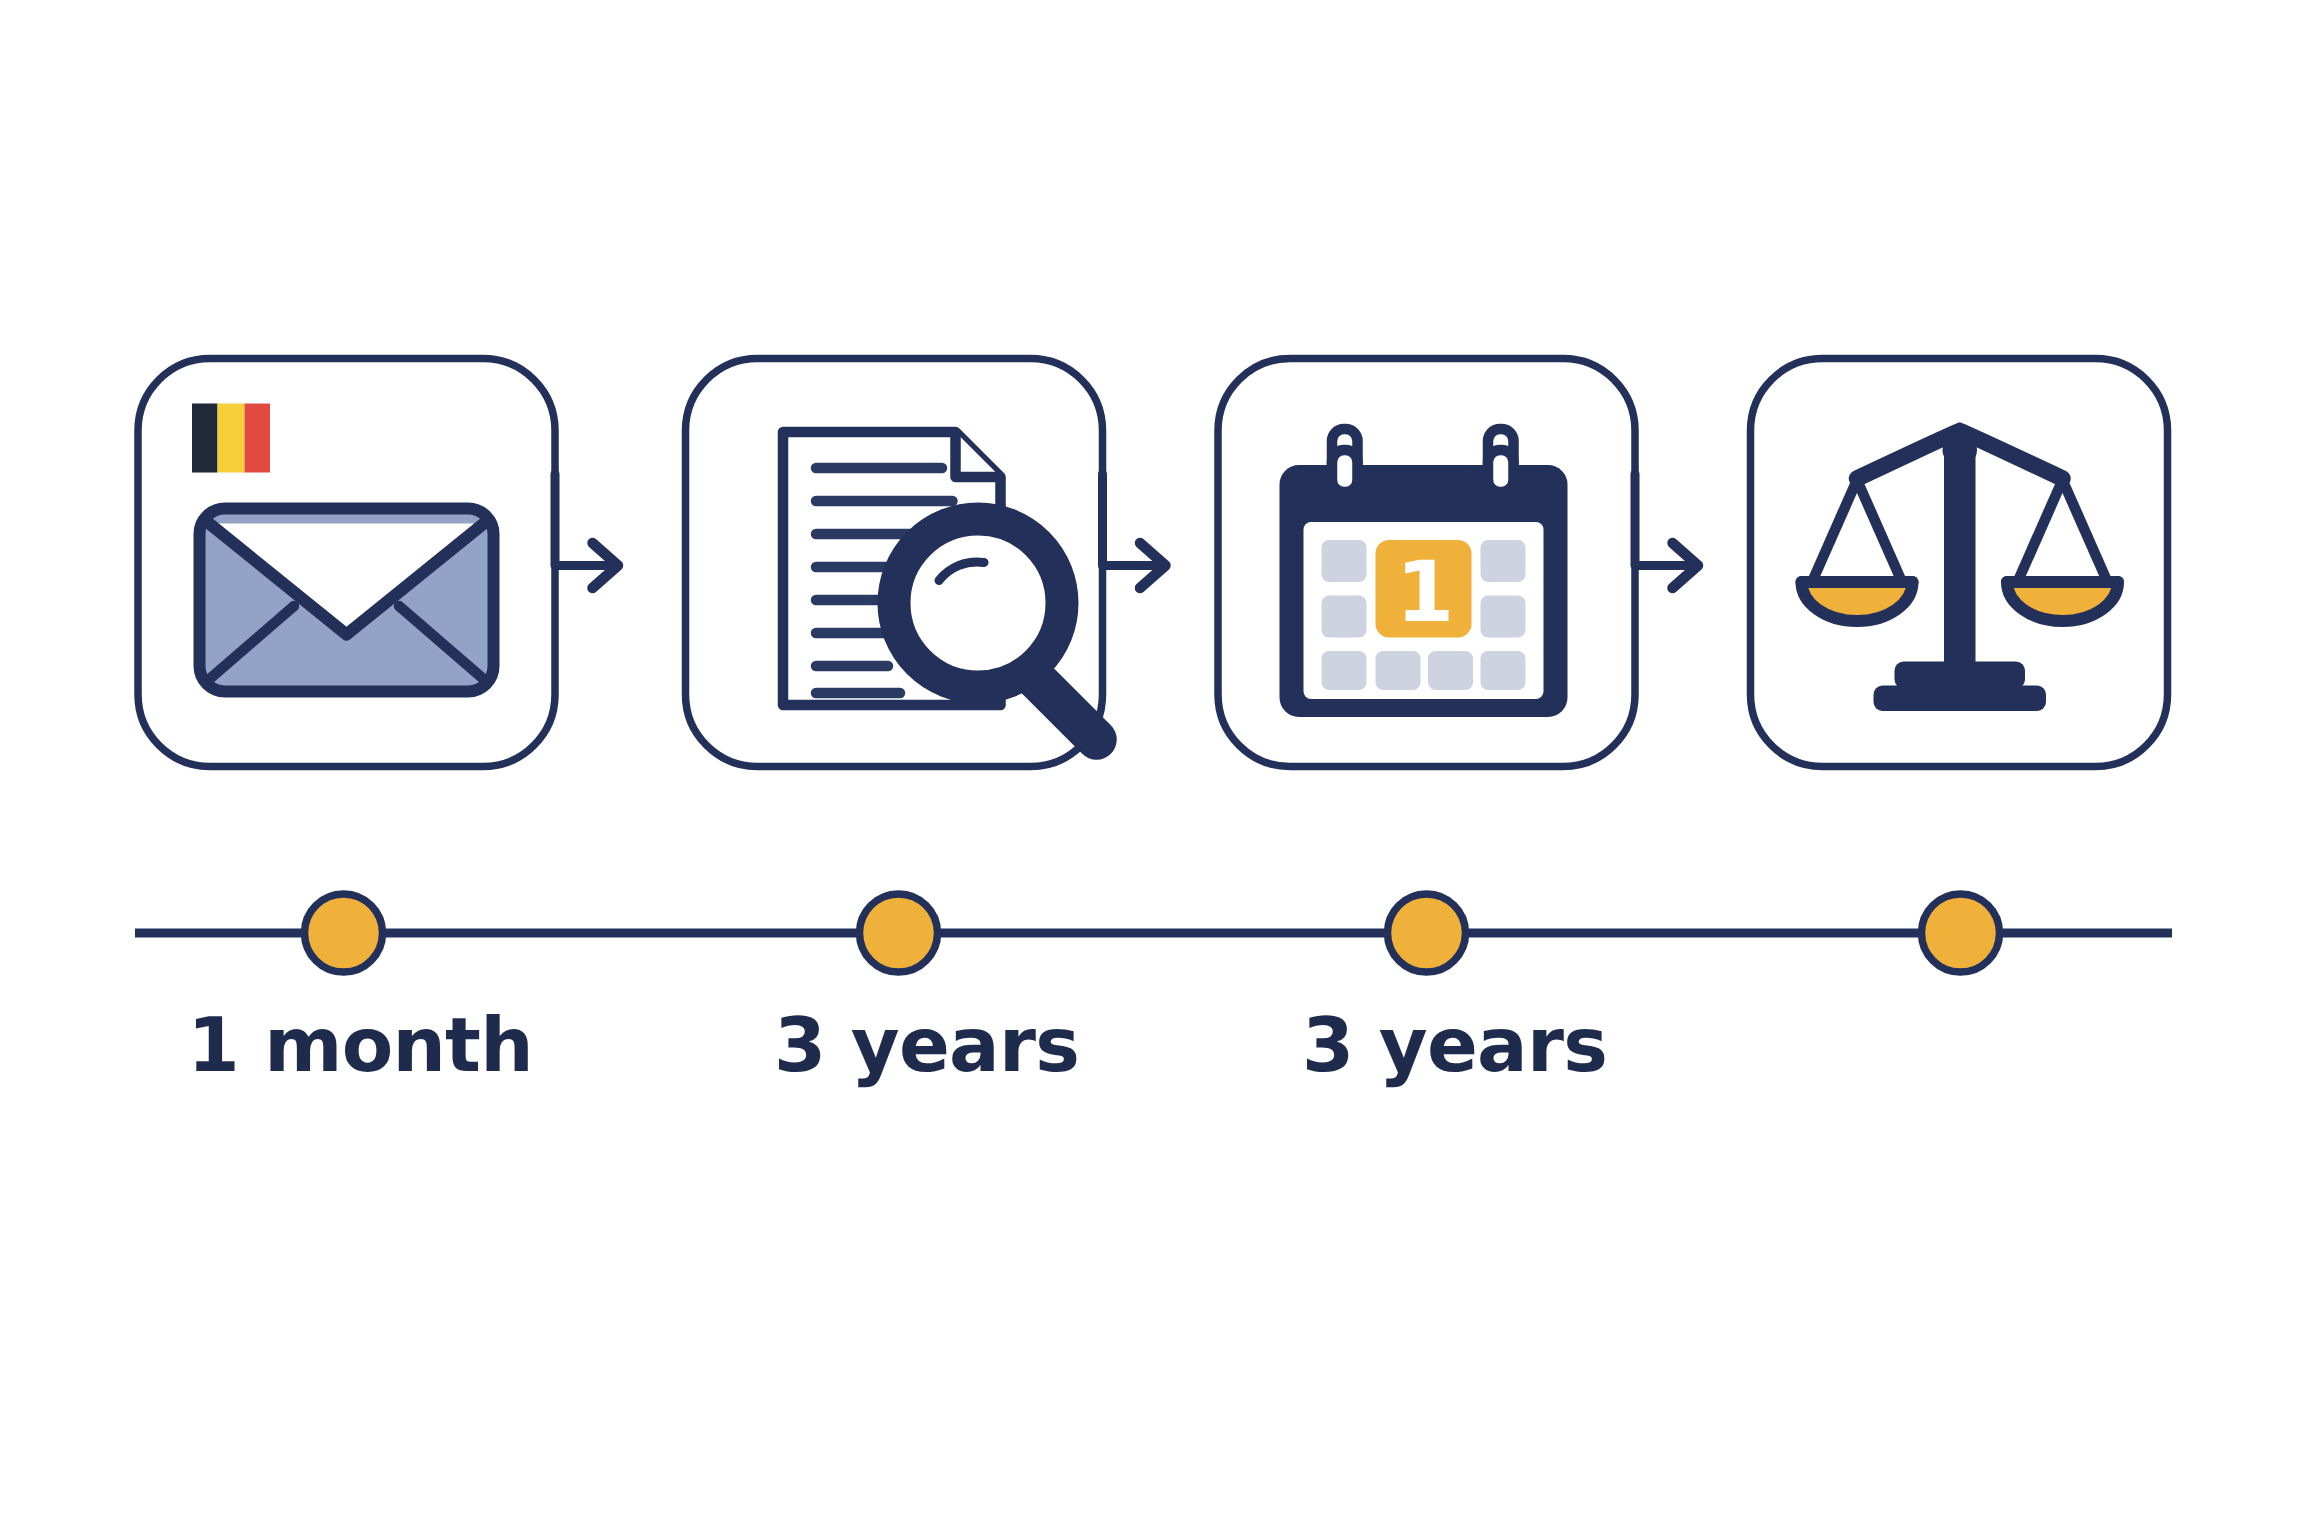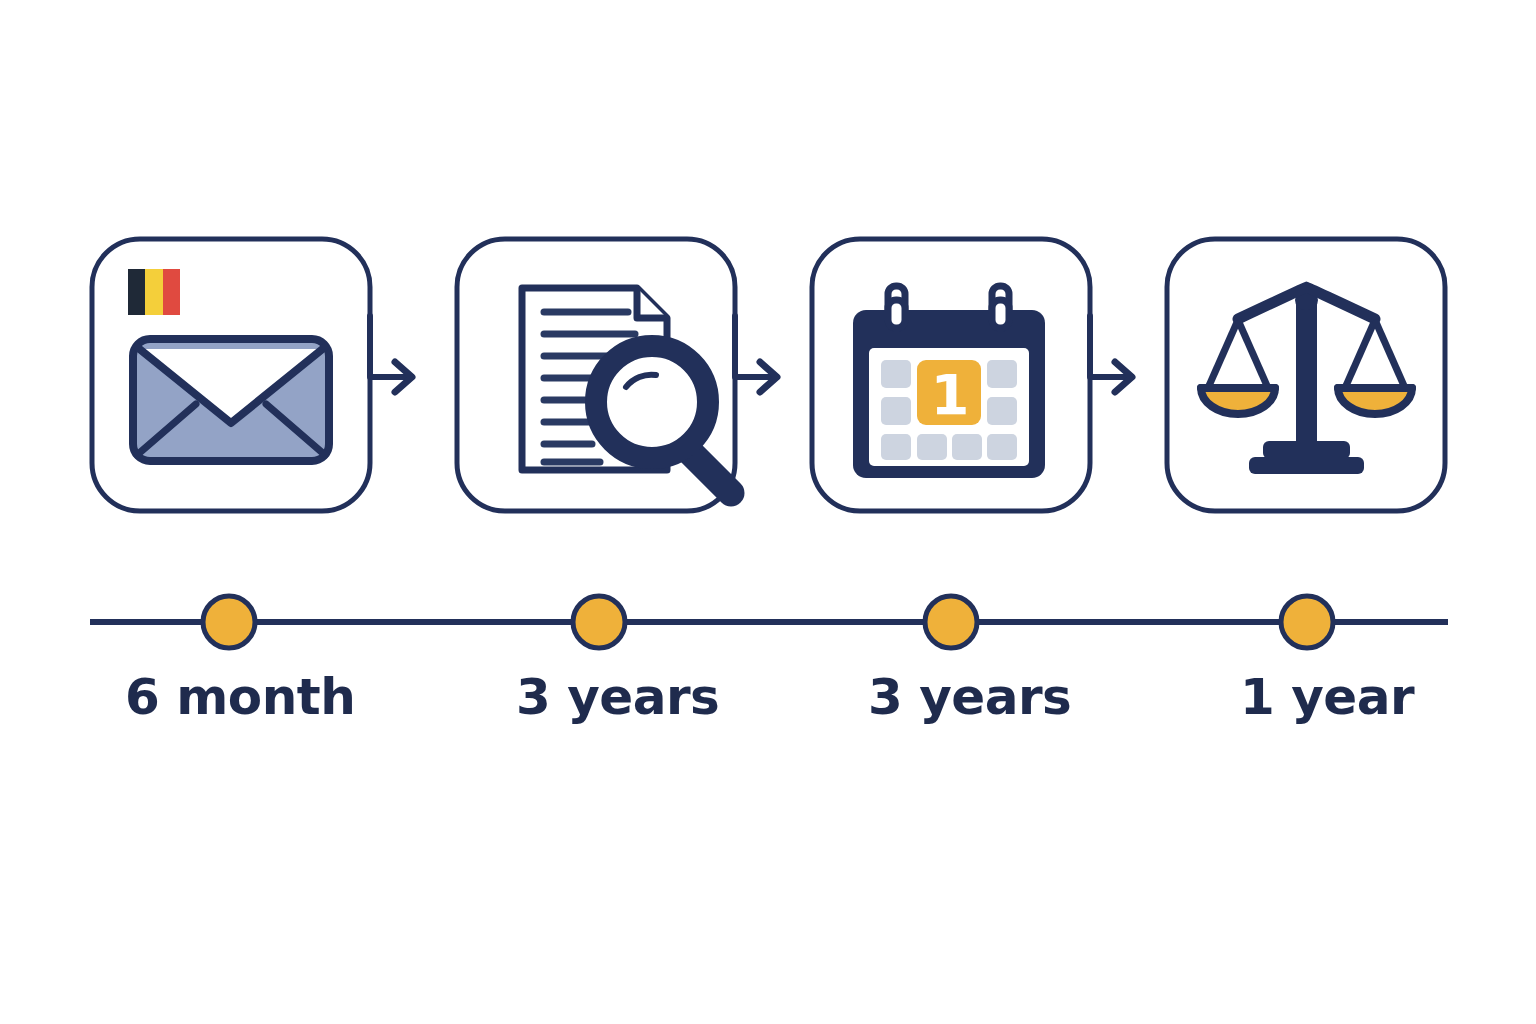--- a/index.html
+++ b/index.html
@@ -168,18 +168,17 @@
 
     <g>
       <line x1="90" y1="622" x2="1448" y2="622" stroke="#22305a" stroke-width="6" stroke-linecap="butt"></line>
       <circle cx="229" cy="622" r="26" fill="#EFB13A" stroke="#22305a" stroke-width="5"></circle>
       <circle cx="599" cy="622" r="26" fill="#EFB13A" stroke="#22305a" stroke-width="5"></circle>
       <circle cx="951" cy="622" r="26" fill="#EFB13A" stroke="#22305a" stroke-width="5"></circle>
       <circle cx="1307" cy="622" r="26" fill="#EFB13A" stroke="#22305a" stroke-width="5"></circle>
     </g>
   </svg>
 
-  <div class="tl-label s0">6 month</div>
+  <div class="tl-label s0">1 month</div>
   <div class="tl-label s1">3 years</div>
   <div class="tl-label s2">3 years</div>
-  <div class="tl-label s3">1 year</div>
 
 </div>
 
 </body></html>

